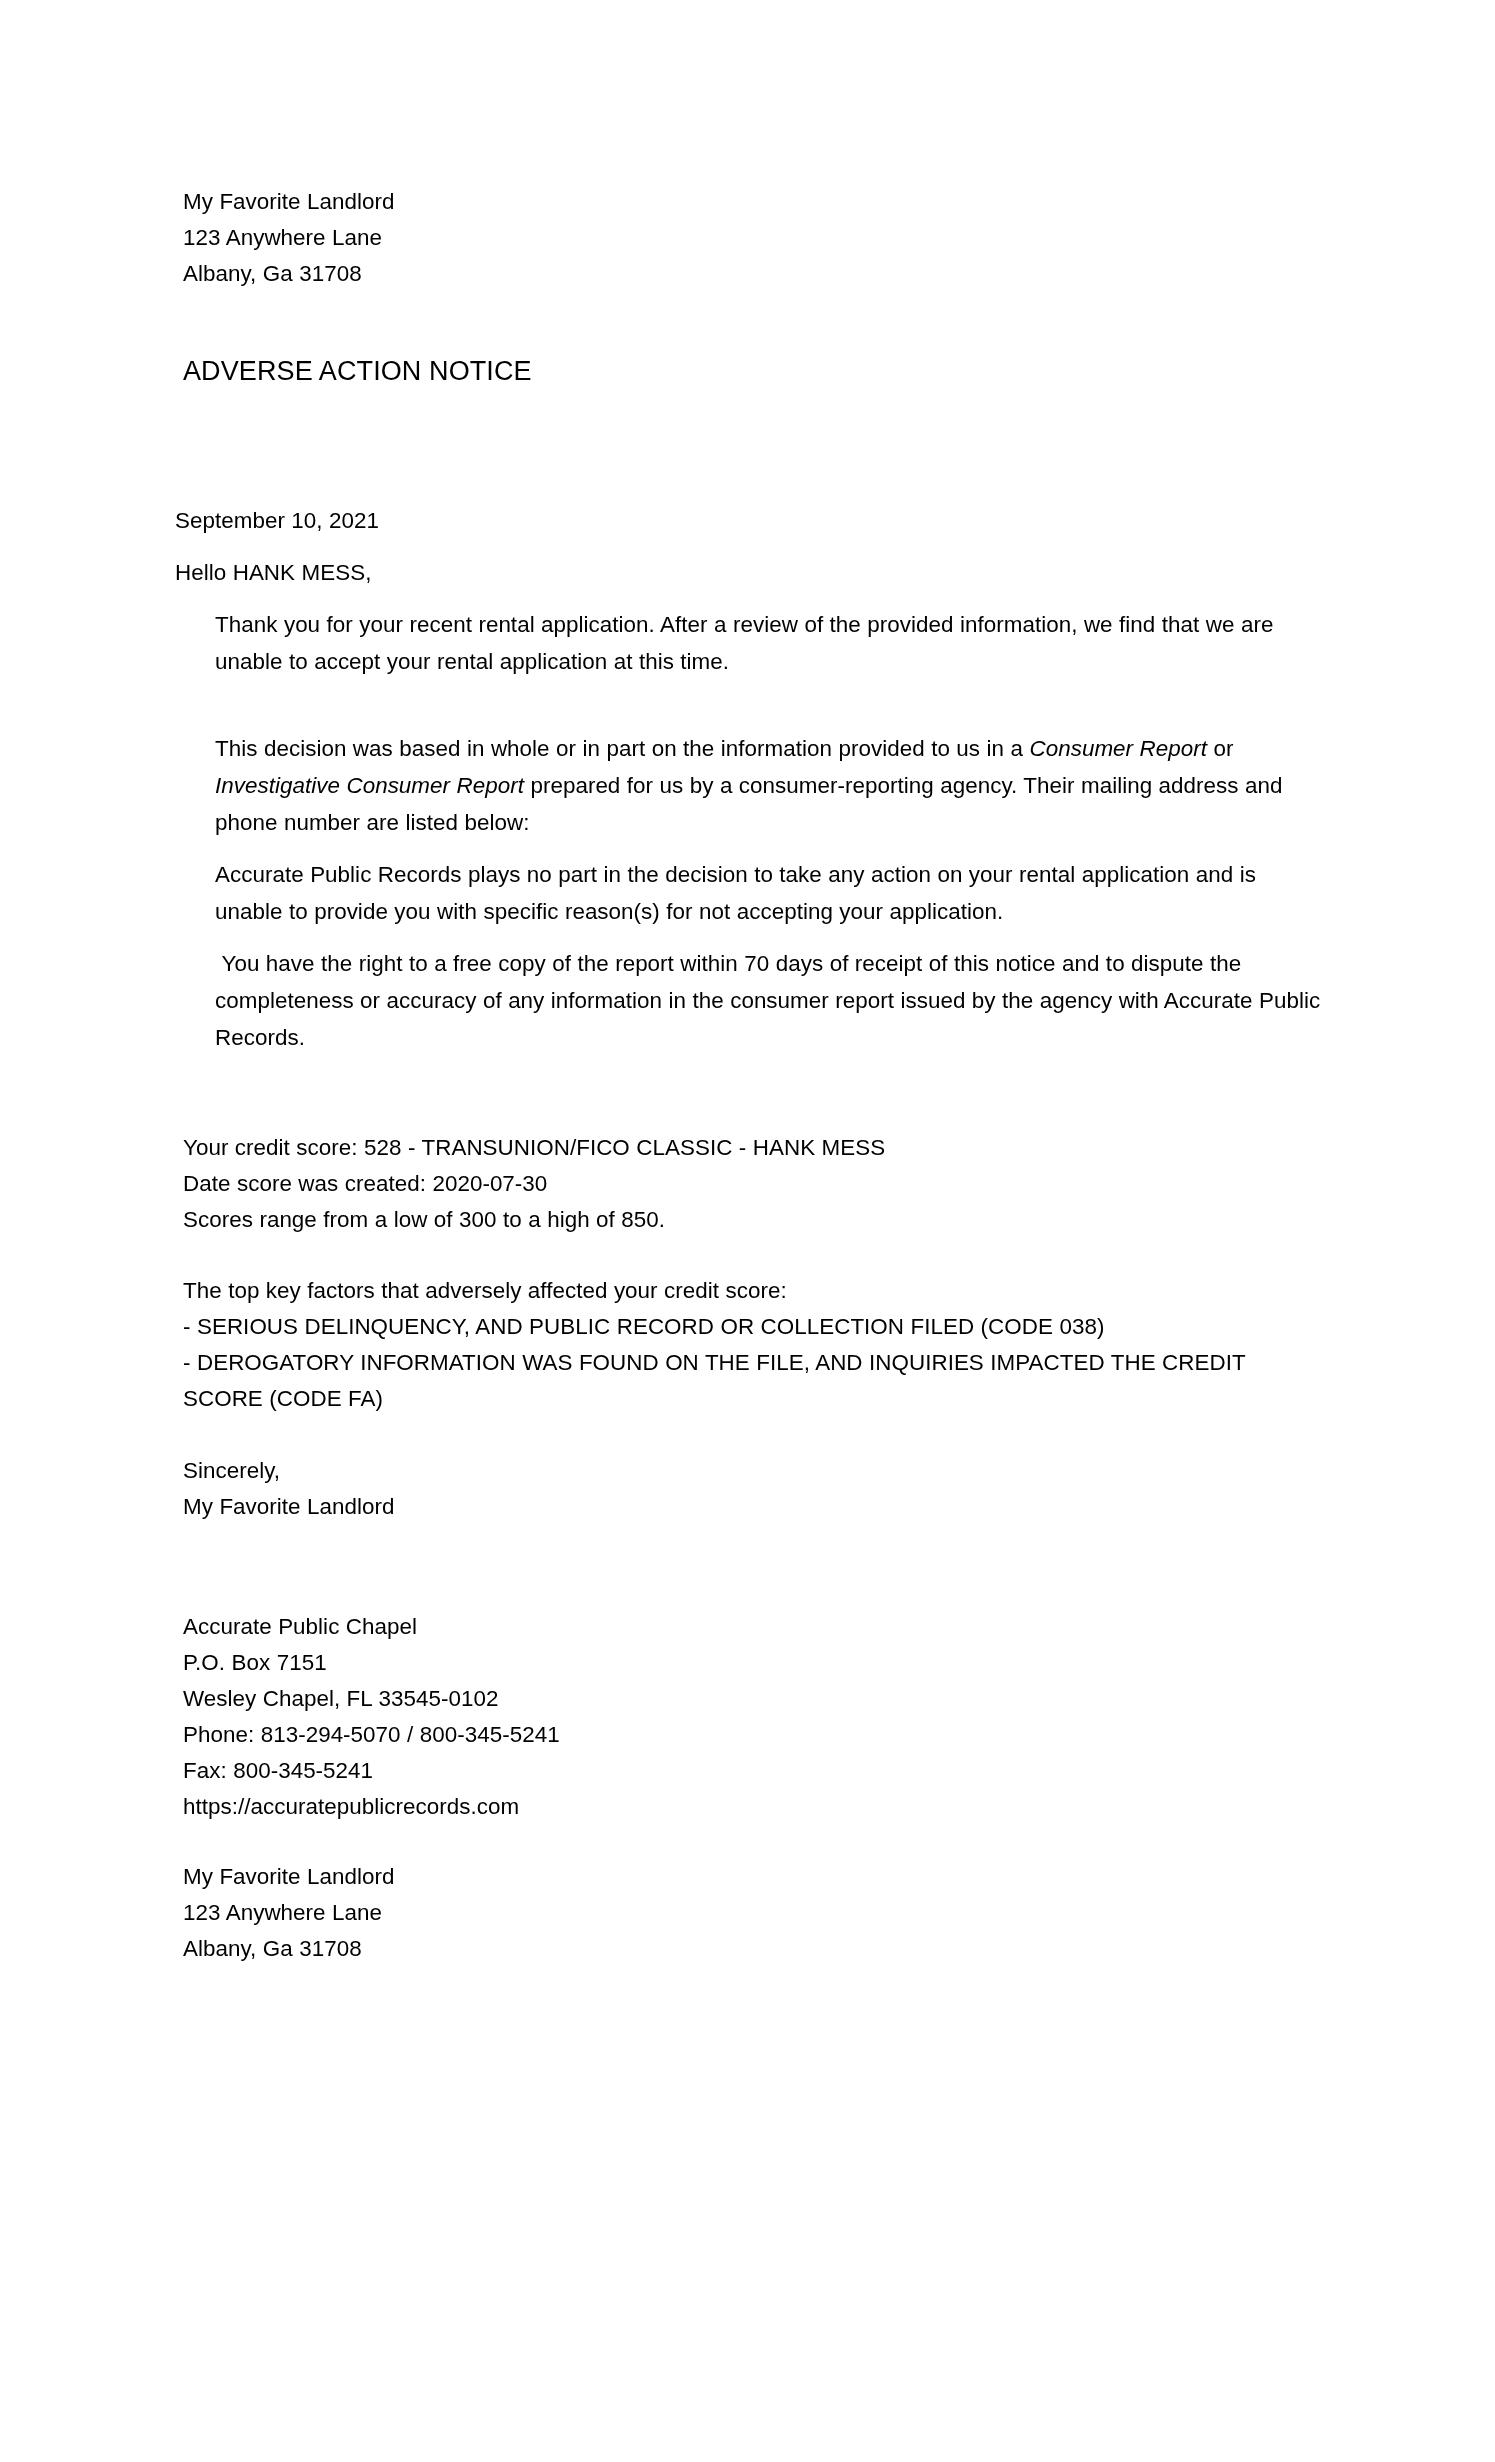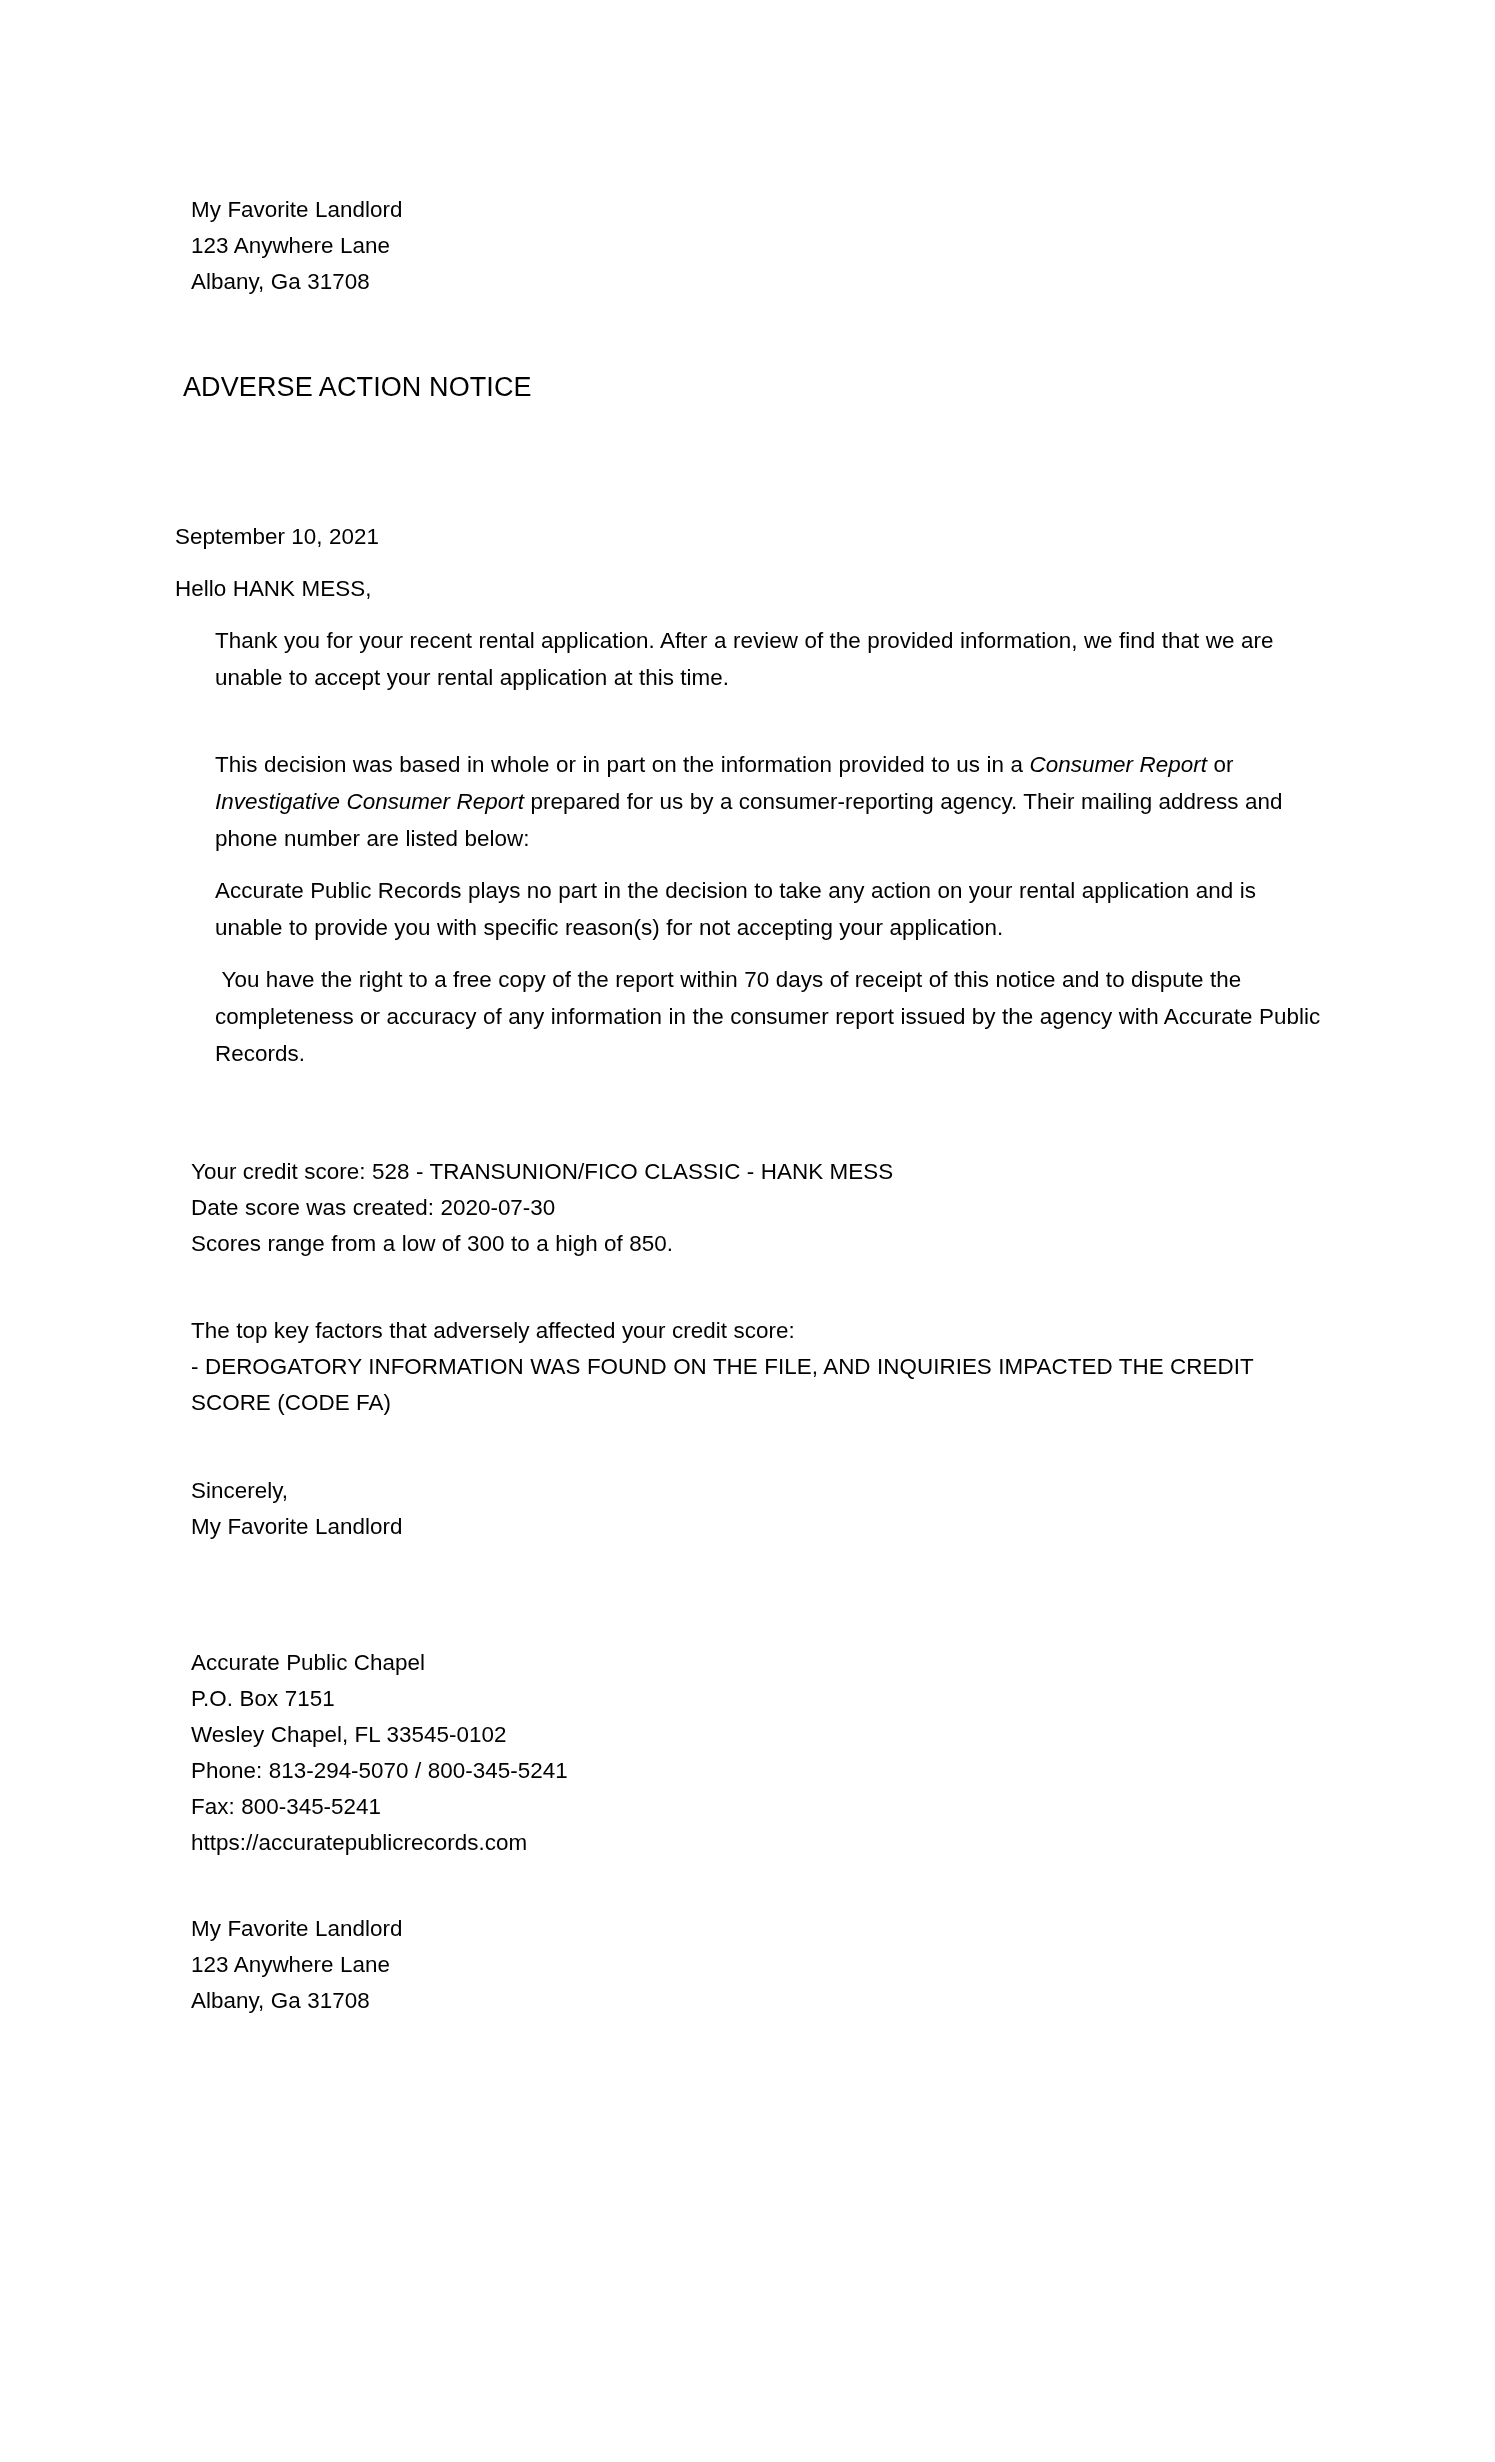--- a/index.html
+++ b/index.html
@@ -37,21 +37,21 @@
     letter-spacing: 0.04px;
     color: #000000;
     margin: 0;
     word-spacing: 0.2px;
   }
   .para {
     line-height: 37px;
     margin-left: 40px;
   }
   .block {
-    margin: 16px;
+    margin: 8px;
   }
 
   
   .title {
     font-size: 27px;
     line-height: 35px;
     font-weight: normal;
     letter-spacing: 0.1px;
     margin: 8px;
   }
@@ -122,20 +122,21 @@
     <div class="block">
       <div class="line">Your credit score: 528 - TRANSUNION/FICO CLASSIC - HANK MESS</div>
       <div class="line">Date score was created: 2020-07-30</div>
       <div class="line">Scores range from a low of 300 to a high of 850.</div>
     </div>
 
     <div class="sp-score-factors"></div>
 
     <div class="block">
       <div class="line">The top key factors that adversely affected your credit score:</div>
+      <div class="line">- SERIOUS DELINQUENCY, AND PUBLIC RECORD OR COLLECTION FILED (CODE 038)</div>
       <div class="line">- DEROGATORY INFORMATION WAS FOUND ON THE FILE, AND INQUIRIES IMPACTED THE CREDIT SCORE (CODE FA)</div>
     </div>
 
     <div class="sp-factors-sign"></div>
 
     <div class="block">
       <div class="line">Sincerely,</div>
       <div class="line">My Favorite Landlord</div>
     </div>
 

